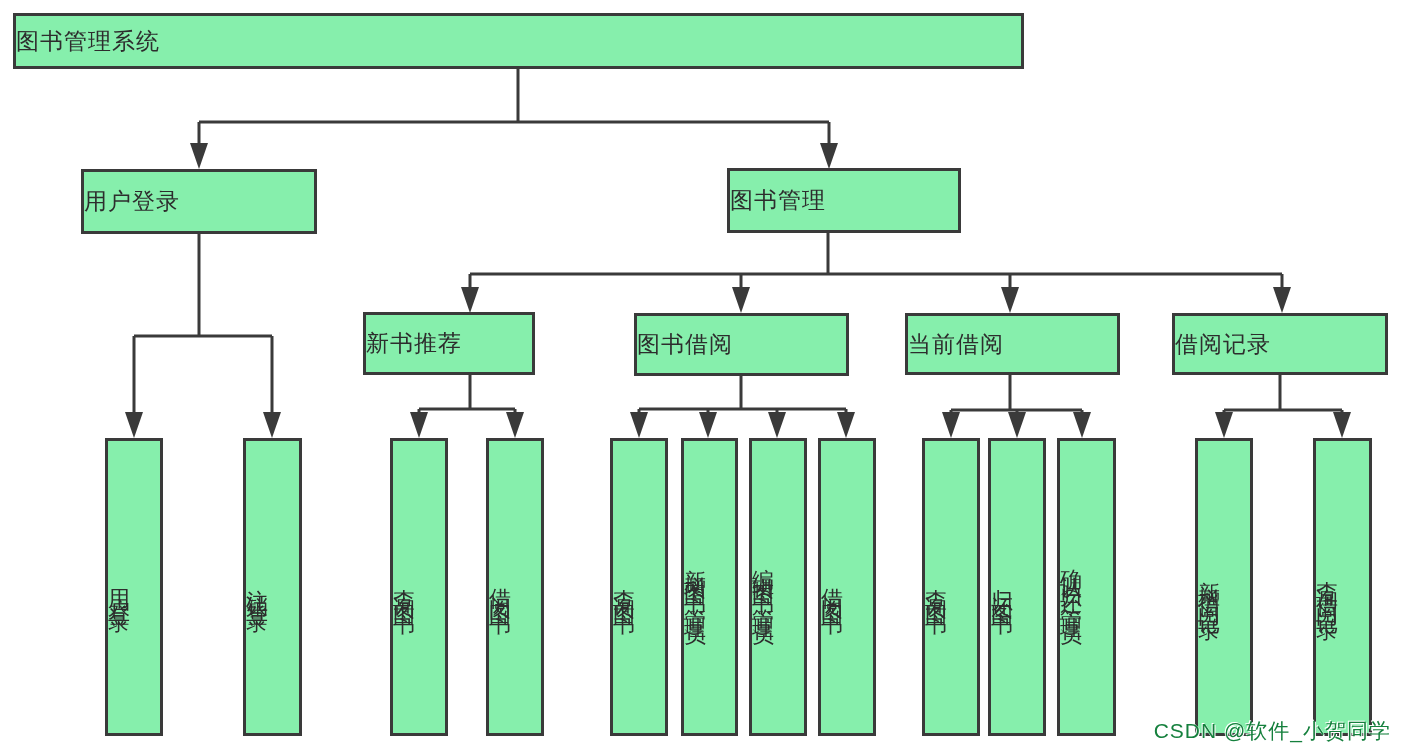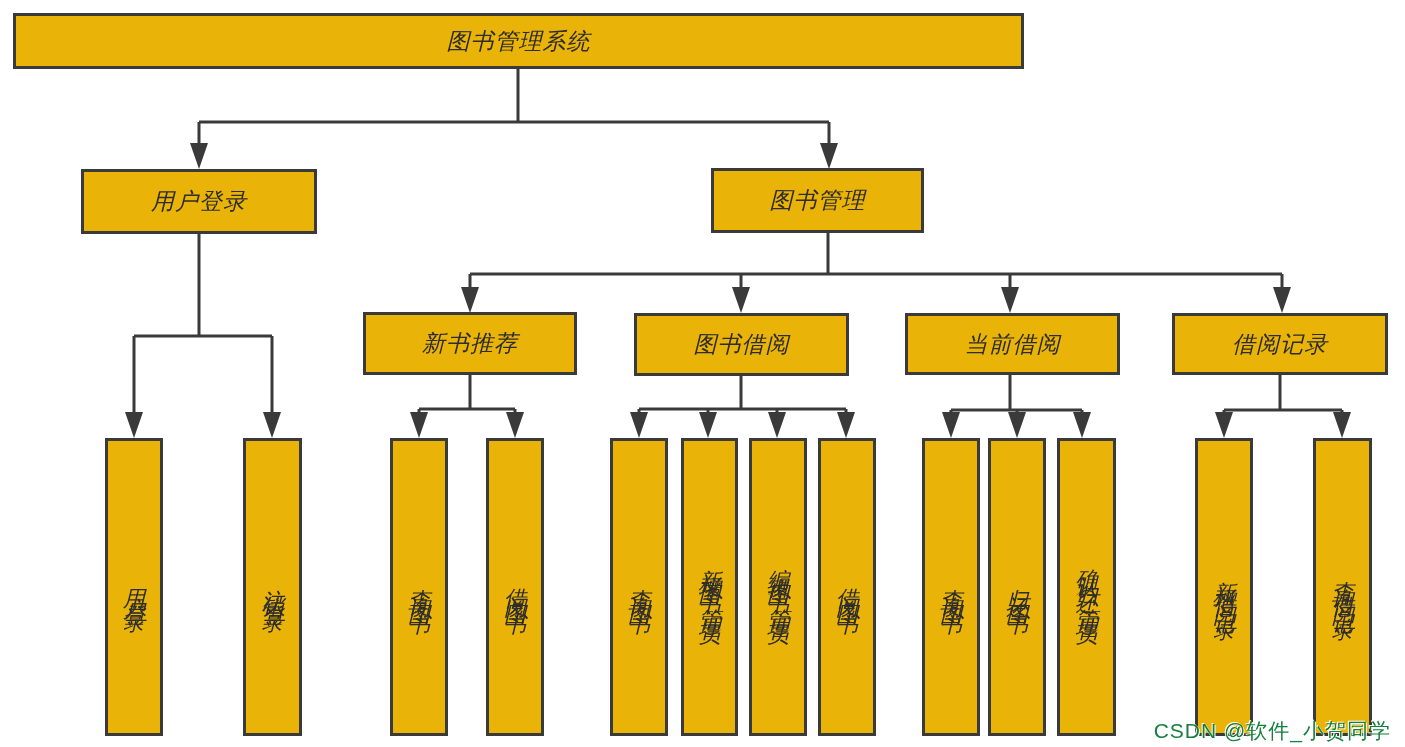--- a/index.html
+++ b/index.html
@@ -13,27 +13,25 @@
   }
   .wires {
     position: absolute;
     left: 0; top: 0;
     width: 1405px; height: 747px;
     z-index: 0;
   }
   .node {
     position: absolute;
     box-sizing: border-box;
-    background: #eab308;
+    background: #86efac;
     border: 3px solid #3a3a3a;
     display: flex;
     align-items: center;
-    justify-content: center;
     z-index: 1;
-    font-style: italic;
   }
   .node span {
     color: #2d2d2d;
     font-size: 23px;
     letter-spacing: 1px;
     white-space: nowrap;
   }
   .vnode {
     top: 438px;
     height: 298px;
@@ -42,22 +40,22 @@
     writing-mode: vertical-rl;
     text-orientation: mixed;
     font-size: 22px;
     letter-spacing: 8px;
     line-height: 1;
     white-space: nowrap;
   }
   
   .b-root { left: 13px;  top: 13px;  width: 1011px; height: 56px; }
   .b-user { left: 81px;  top: 169px; width: 236px;  height: 65px; }
-  .b-mgmt { left: 711px; top: 168px; width: 213px;  height: 65px; }
-  .b-l3-0 { left: 363px; top: 312px; width: 214px;  height: 63px; }
+  .b-mgmt { left: 727px; top: 168px; width: 234px;  height: 65px; }
+  .b-l3-0 { left: 363px; top: 312px; width: 172px;  height: 63px; }
   .b-l3-1 { left: 634px; top: 313px; width: 215px;  height: 63px; }
   .b-l3-2 { left: 905px; top: 313px; width: 215px;  height: 62px; }
   .b-l3-3 { left: 1172px;top: 313px; width: 216px;  height: 62px; }
   
   .leaf-0  { left: 105px;  width: 58px; }
   .leaf-1  { left: 243px;  width: 59px; }
   .leaf-2  { left: 390px;  width: 58px; }
   .leaf-3  { left: 486px;  width: 58px; }
   .leaf-4  { left: 610px;  width: 58px; }
   .leaf-5  { left: 681px;  width: 57px; }

